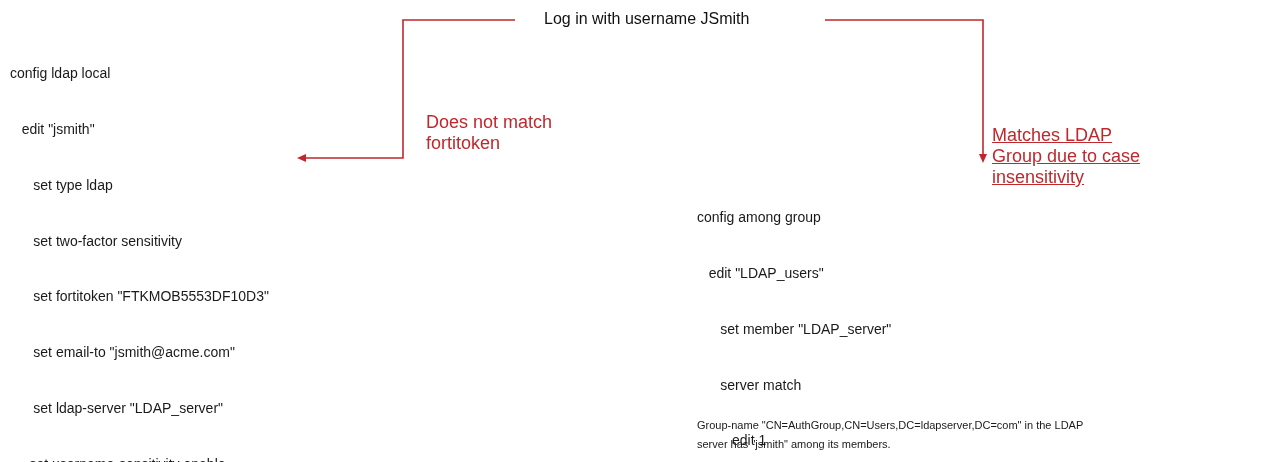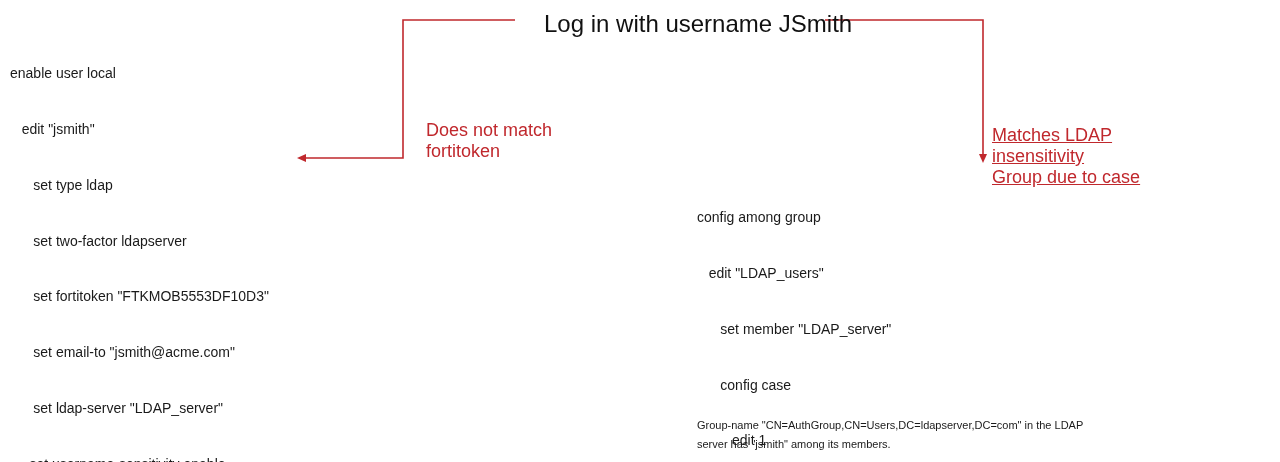--- a/index.html
+++ b/index.html
@@ -1,64 +1,64 @@
 <!DOCTYPE html>
 <html><head>
 <meta charset="utf-8">
 <style>
   html,body{margin:0;padding:0;background:#fff;}
   body{width:1280px;height:462px;position:relative;overflow:hidden;font-family:"Liberation Sans",sans-serif;color:#1a1a1a;}
   .code{position:absolute;font-size:14px;line-height:18.6px;white-space:pre;}
   .code div{white-space:pre;}
-  .title{position:absolute;left:544px;top:10px;font-size:24px;color:#111;}
+  .title{position:absolute;left:544px;top:10px;font-size:16px;color:#111;}
   .note{position:absolute;font-size:18px;line-height:21px;color:#c0282d;}
   .foot{position:absolute;left:697px;top:416px;font-size:11px;line-height:18.5px;}
   svg{position:absolute;left:0;top:0;}
 </style>
 </head>
 <body>
 
 <svg width="1280" height="462">
   <polyline points="515,20 403,20 403,158 304,158" fill="none" stroke="#c0282d" stroke-width="1.6"></polyline>
   <polygon points="297,158 306,154 306,162" fill="#c0282d"></polygon>
   <polyline points="825,20 983,20 983,156" fill="none" stroke="#c0282d" stroke-width="1.6"></polyline>
   <polygon points="983,163 979,154 987,154" fill="#c0282d"></polygon>
 </svg>
 
 <div class="title">Log in with username JSmith</div>
 
 <div class="code" style="left:10px;top:27px;">
-  <div>enable user local</div>
+  <div>config ldap local</div>
   <div>   edit "jsmith"</div>
   <div>      set type ldap</div>
-  <div>      set two-factor ldapserver</div>
+  <div>      set two-factor sensitivity</div>
   <div>      set fortitoken "FTKMOB5553DF10D3"</div>
   <div>      set email-to "jsmith@acme.com"</div>
   <div>      set ldap-server "LDAP_server"</div>
   <div>     set username-sensitivity enable</div>
   
   
 </div>
 
-<div class="note" style="left:426px;top:112px;margin-top:8px;">
+<div class="note" style="left:426px;top:112px;">
   <div>Does not match</div>
   <div>fortitoken</div>
 </div>
 
 <div class="note" style="left:992px;top:125px;text-decoration:underline;">
   <div>Matches LDAP</div>
+  <div>Group due to case</div>
   <div>insensitivity</div>
-  <div>Group due to case</div>
 </div>
 
 <div class="code" style="left:697px;top:171px;">
   <div>config among group</div>
   <div>   edit "LDAP_users"</div>
   <div>      set member "LDAP_server"</div>
-  <div>      config case</div>
+  <div>      server match</div>
   <div>         edit 1</div>
   
   
   
   
   
   
 </div>
 
 <div class="foot">

